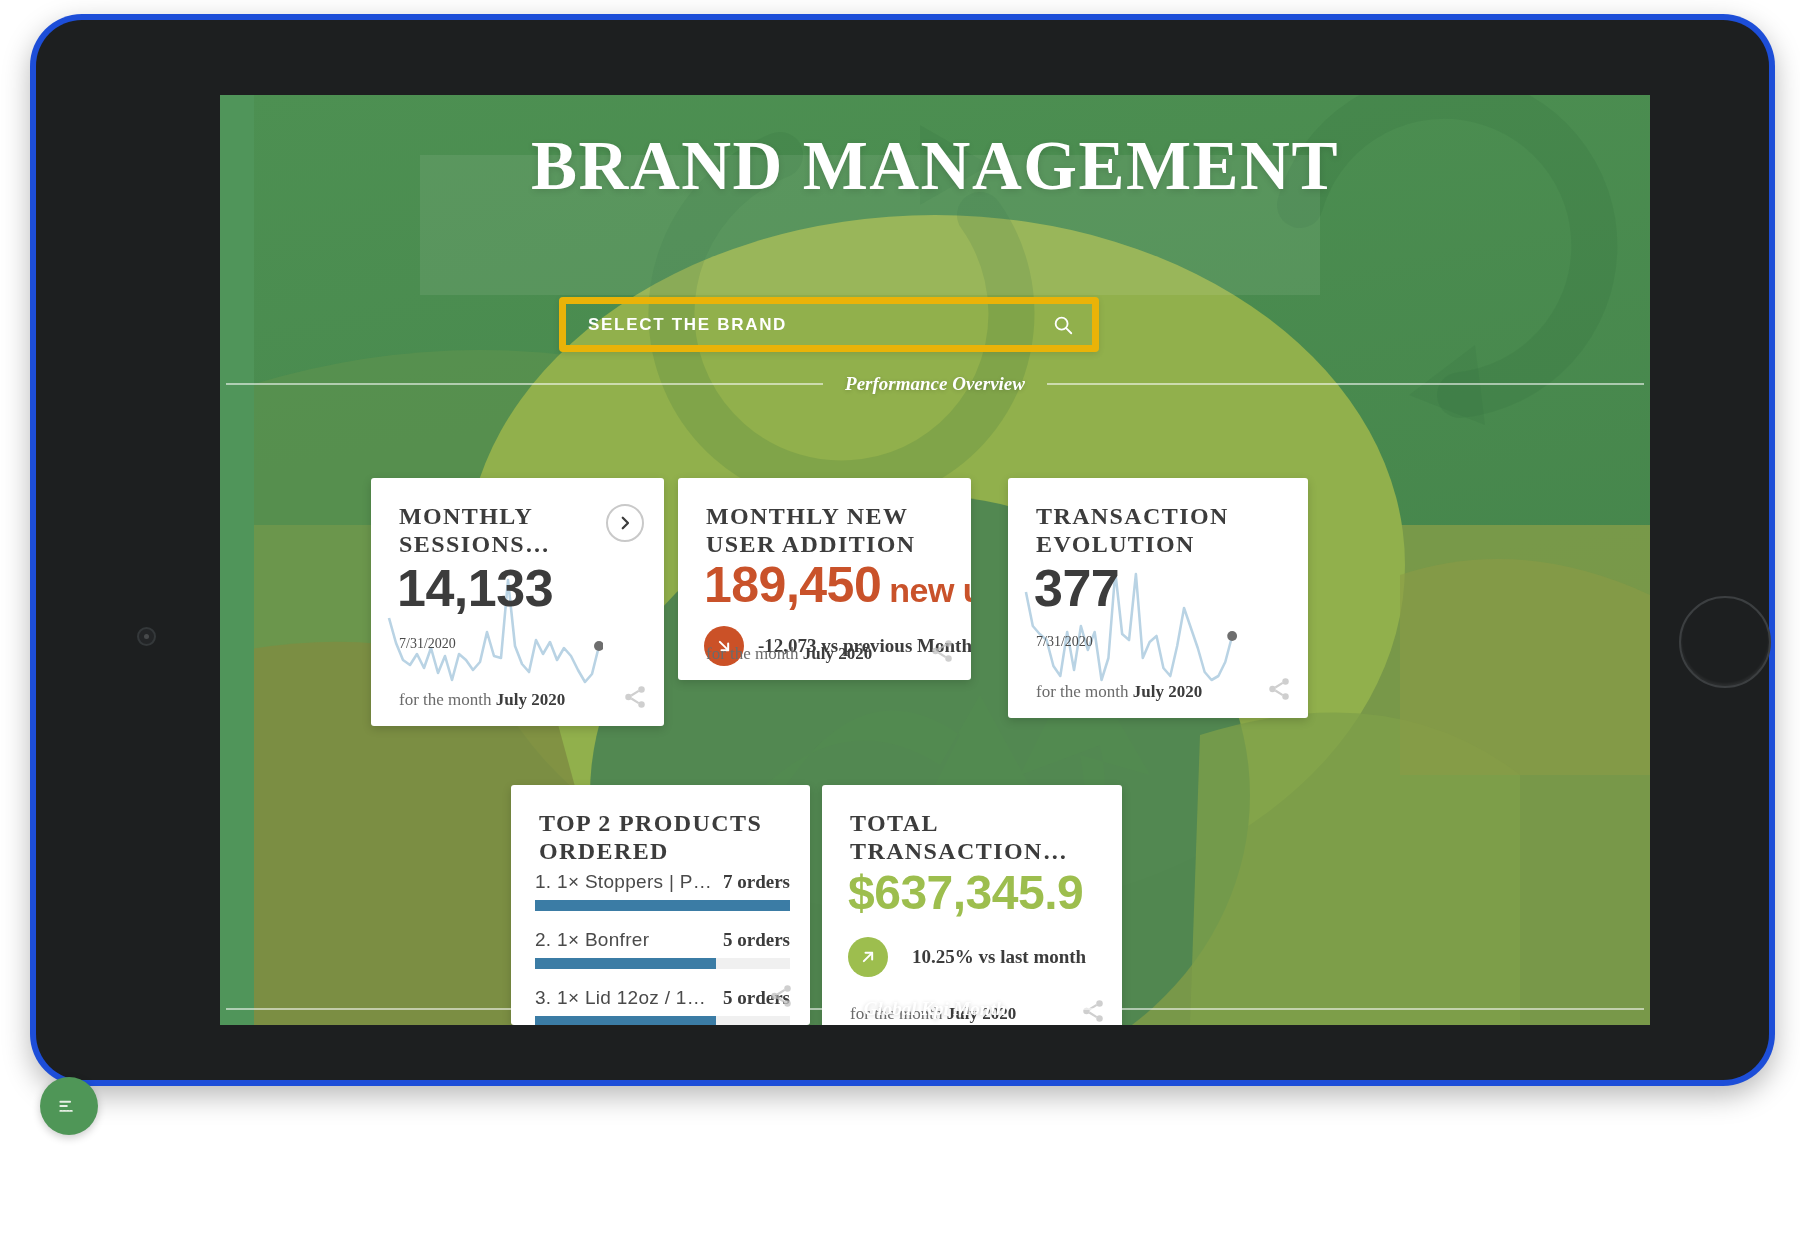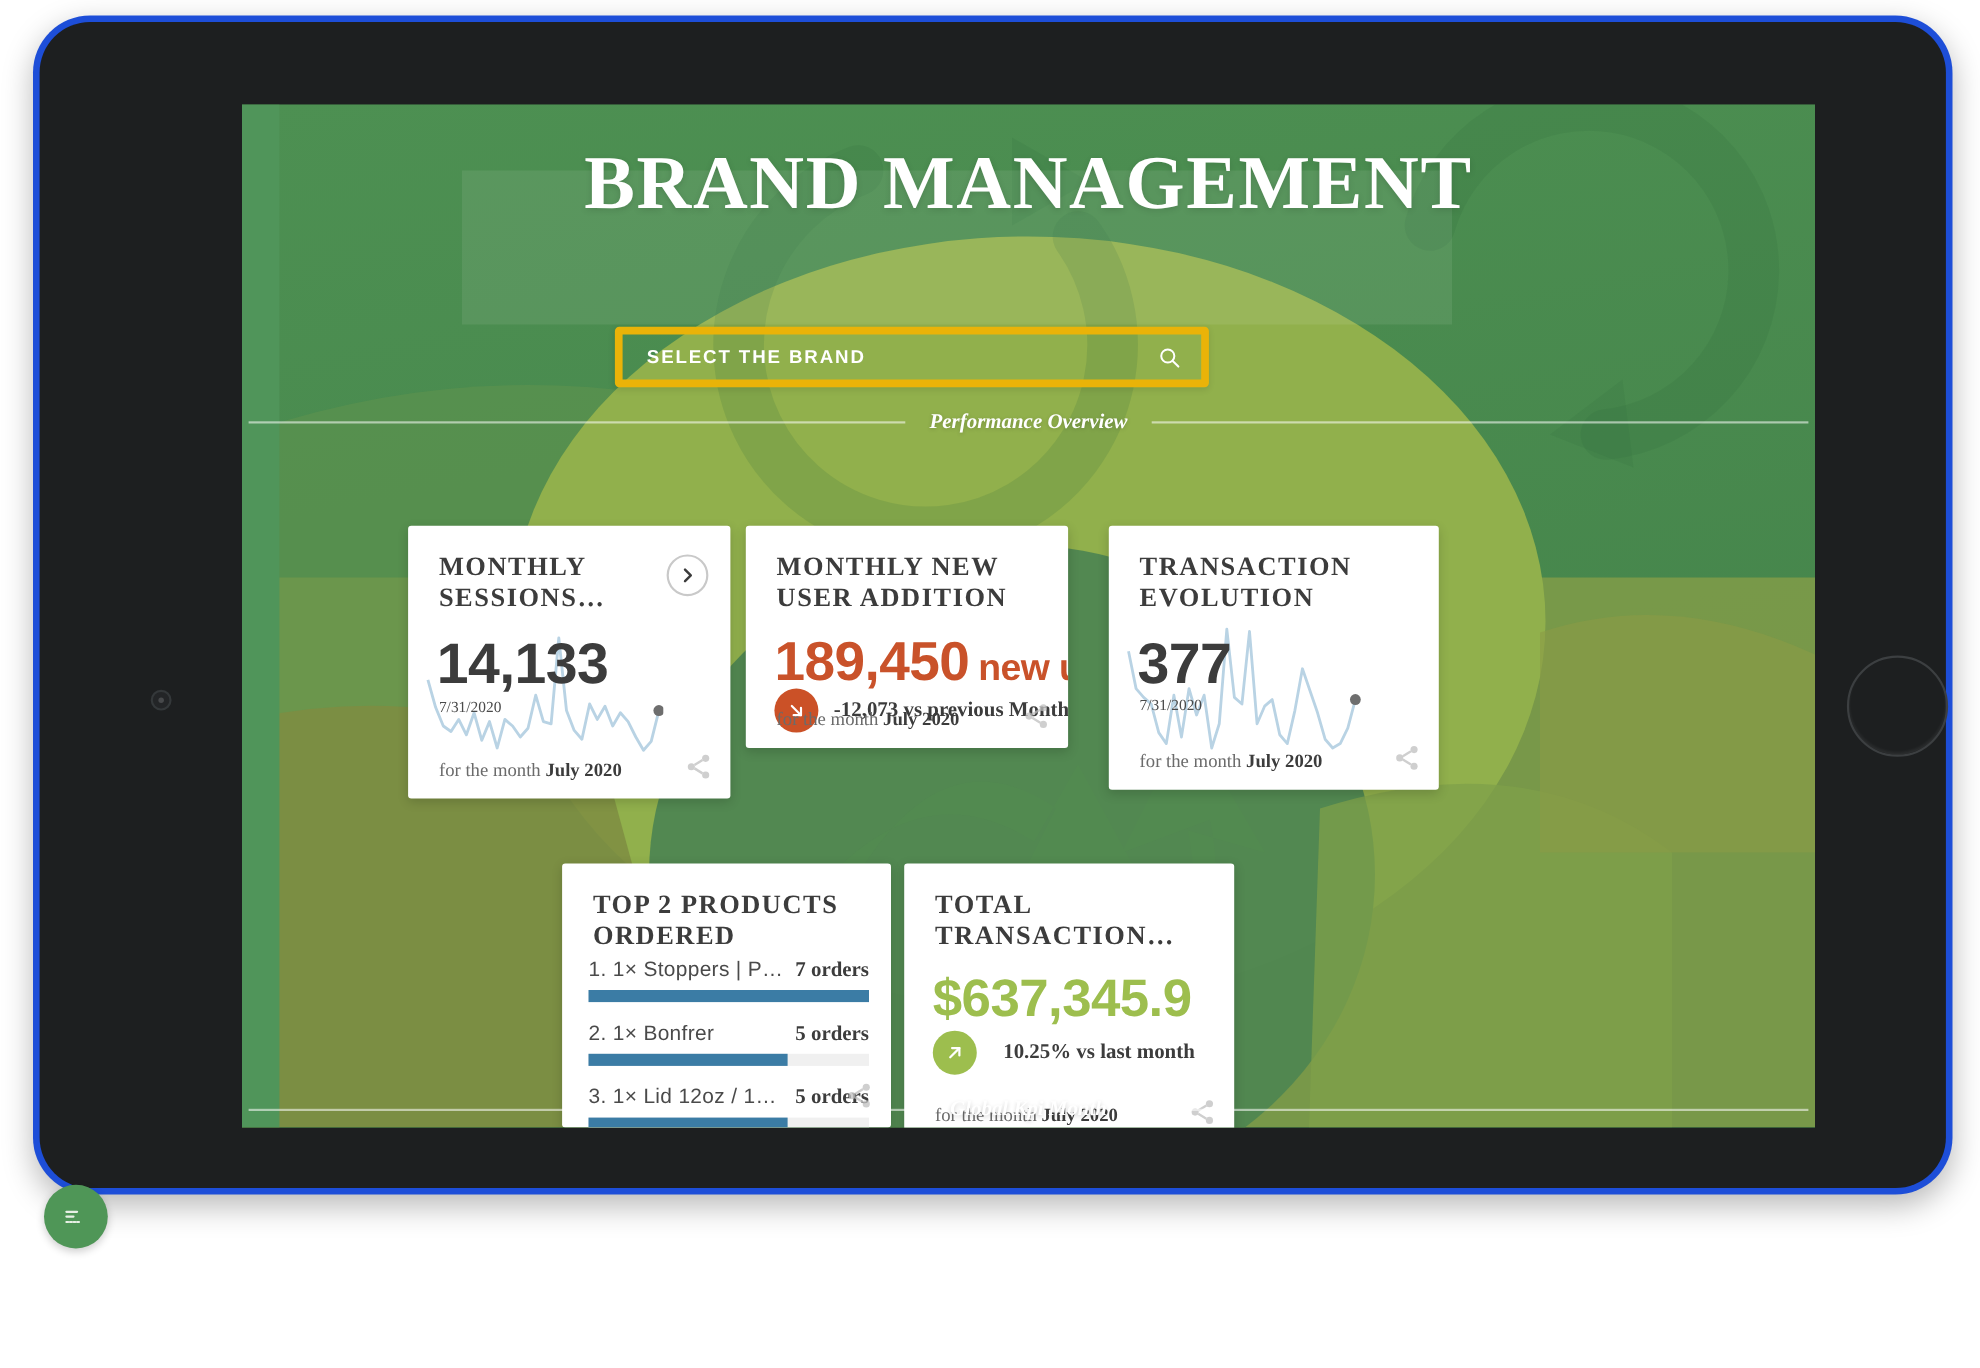--- a/index.html
+++ b/index.html
@@ -125,21 +125,20 @@
     color: #3c3c3c;
     width: 230px;
     font-family: Liberation Serif, serif;
   }
   .kpi-value {
     position: absolute; left: 26px;
     font-size: 52px; font-weight: bold;
     letter-spacing: -0.5px;
     color: #3c3c3c;
     white-space: nowrap;
-    margin-top: 16px;
   }
   .kpi-date {
     position: absolute; left: 28px;
     font-size: 14px; color: #4a4a4a;
     font-family: "Liberation Serif", serif;
   }
   .card-footer {
     position: absolute; left: 28px; bottom: 16px;
     font-size: 17px; color: #6b6b6b;
     font-family: "Liberation Serif", serif;

